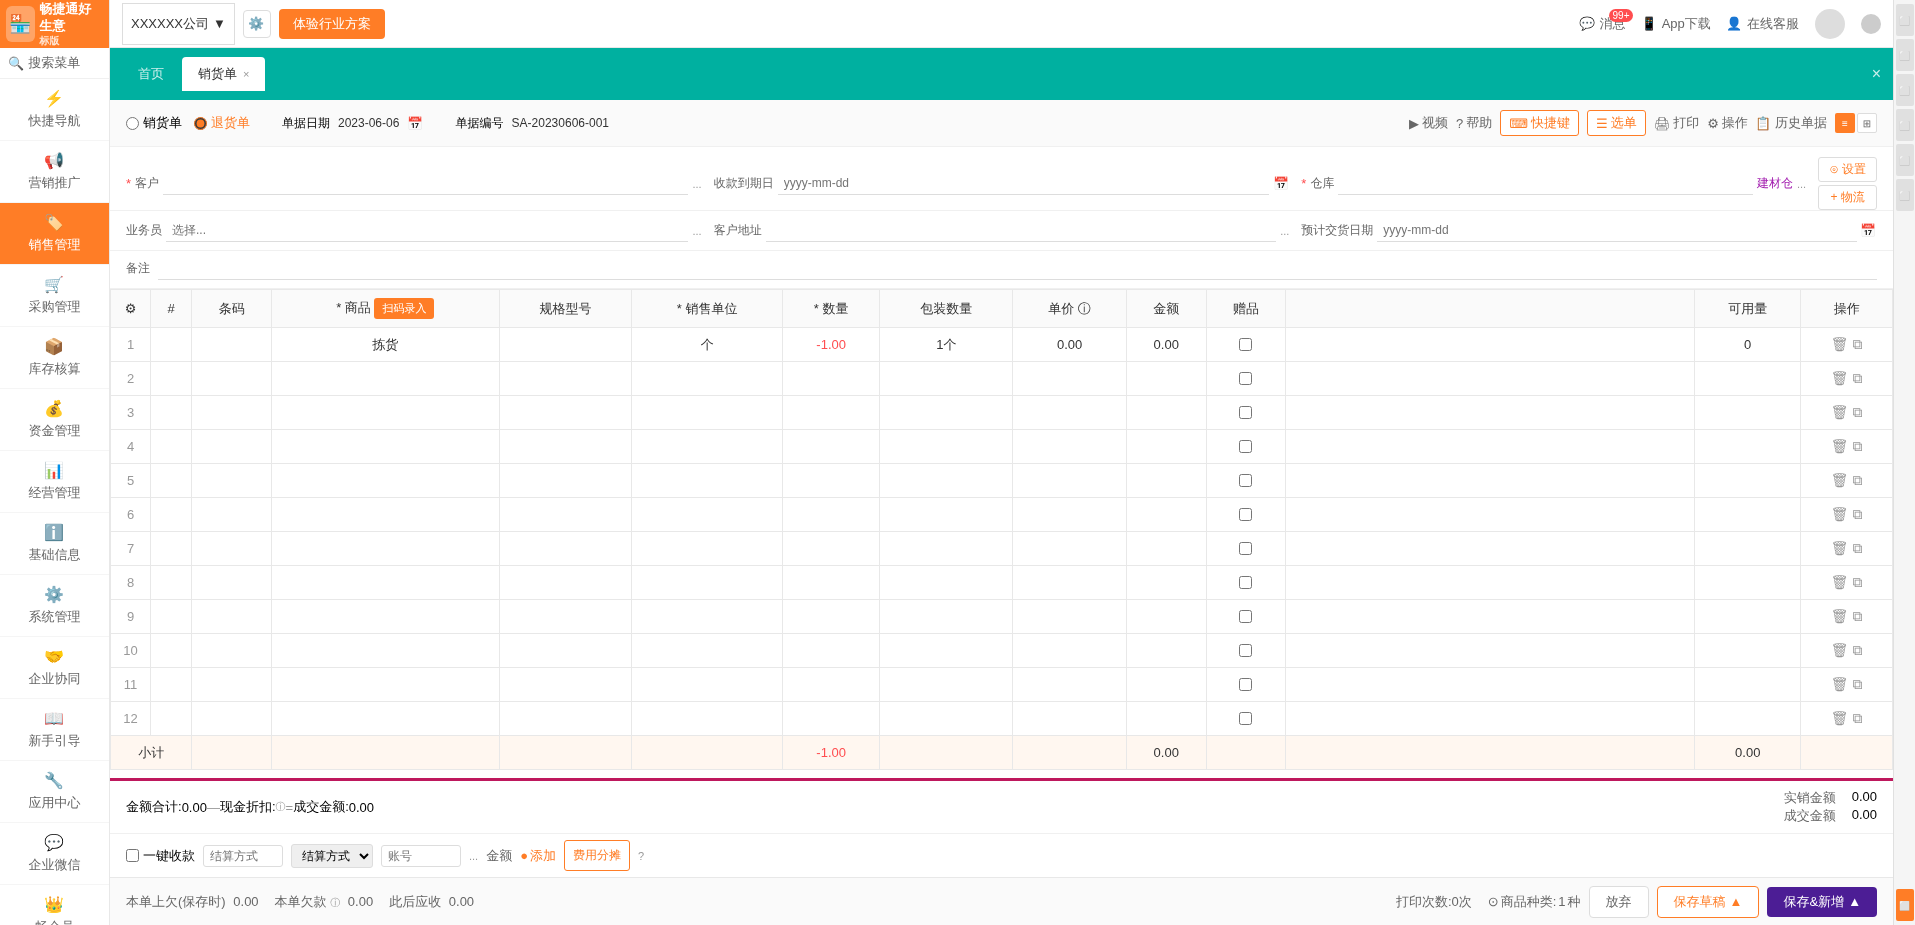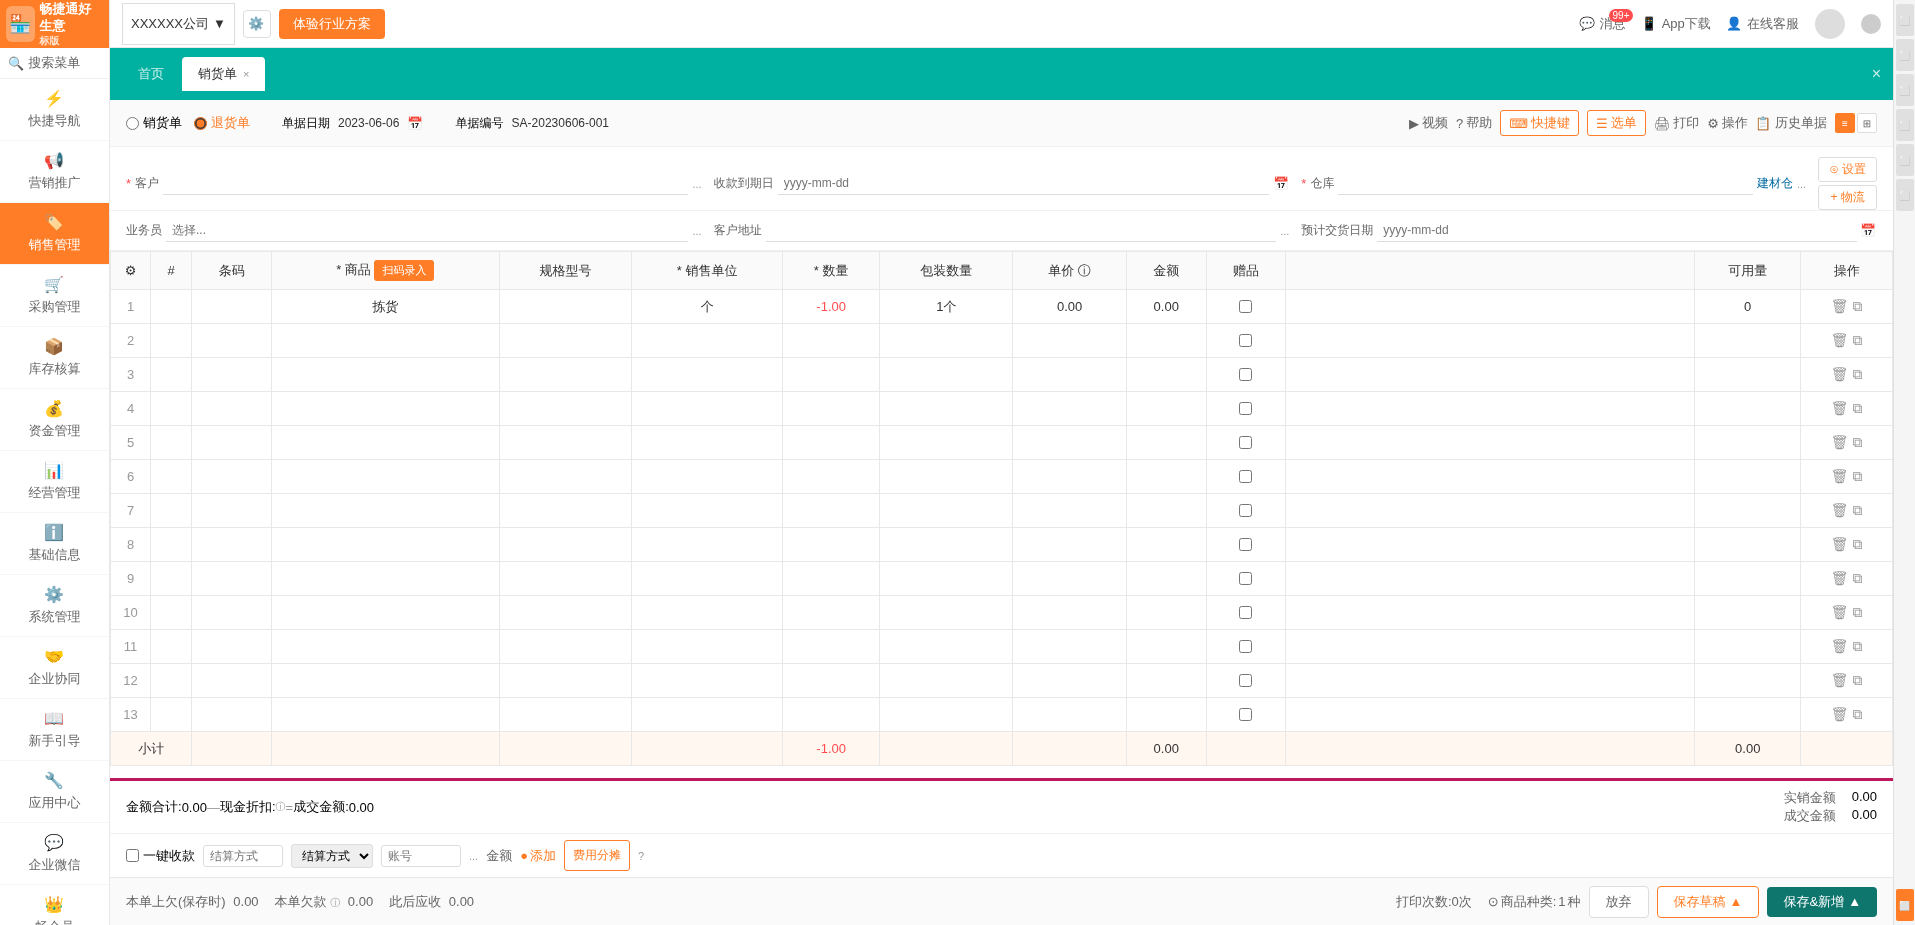--- a/index.html
+++ b/index.html
@@ -53,21 +53,21 @@
     table { width: 100%; border-collapse: collapse; font-size: 12px; }
     th { background: #fafafa; border: 1px solid #e8e8e8; padding: 8px 6px; text-align: center; color: #333; font-weight: 500; white-space: nowrap; }
     td { border: 1px solid #e8e8e8; padding: 6px; text-align: center; color: #333; height: 34px; }
     .row-num { color: #999; width: 40px; }
     .td-red { color: #ff4d4f; }
     .subtotal-row td { background: #fff7f0; font-weight: 500; }
     .footer-bottom { height: 48px; background: #fafafa; border-top: 1px solid #e8e8e8; display: flex; align-items: center; padding: 0 16px; gap: 16px; font-size: 12px; color: #666; }
     .footer-actions { margin-left: auto; display: flex; gap: 8px; align-items: center; }
     .btn-discard { border: 1px solid #ddd; background: #fff; color: #666; padding: 6px 16px; border-radius: 4px; cursor: pointer; }
     .btn-draft { border: 1px solid #ff7d26; background: #fff; color: #ff7d26; padding: 6px 16px; border-radius: 4px; cursor: pointer; display: flex; align-items: center; gap: 4px; }
-    .btn-save { background: #0f766e; color: #fff; border: none; padding: 6px 16px; border-radius: 4px; cursor: pointer; display: flex; align-items: center; gap: 4px; }
+    .btn-save { background: #4c1d95; color: #fff; border: none; padding: 6px 16px; border-radius: 4px; cursor: pointer; display: flex; align-items: center; gap: 4px; }
 
     
     .btn-scan { background: #ff7d26; color: #fff; border: none; padding: 3px 8px; border-radius: 3px; cursor: pointer; font-size: 11px; }
 
     
     .header-action-btn { display: flex; align-items: center; gap: 3px; padding: 3px 8px; border: 1px solid #ddd; border-radius: 3px; cursor: pointer; font-size: 12px; color: #666; background: #fff; }
     .header-action-btn.orange { border-color: #ff7d26; color: #ff7d26; }
     .btn-setting { border: 1px solid #ddd; border-radius: 3px; padding: 3px 10px; cursor: pointer; font-size: 12px; color: #ff7d26; background: #fff; }
     .btn-logistics { border: 1px solid #ddd; border-radius: 3px; padding: 3px 10px; cursor: pointer; font-size: 12px; color: #ff7d26; background: #fff; }
 
@@ -266,21 +266,21 @@
       </div>
       <div style="display:flex;align-items:center;gap:4px;">
         <span style="color:#666;font-size:12px;white-space:nowrap;">收款到期日</span>
         <input type="text" placeholder="yyyy-mm-dd" style="flex: 1 1 0%; border-top: none; border-right: none; border-left: none; border-image: initial; border-bottom: 1px solid rgb(221, 221, 221); padding: 4px 6px; font-size: 12px; outline: none; color: rgb(204, 204, 204);">
         <span style="color:#999;cursor:pointer;">📅</span>
       </div>
       <div style="display:flex;align-items:center;gap:4px;">
         <span style="color:#ff4d4f;">*</span>
         <span style="color:#666;font-size:12px;white-space:nowrap;">仓库</span>
         <input type="text" style="flex: 1 1 0%; border-top: none; border-right: none; border-left: none; border-image: initial; border-bottom: 1px solid rgb(221, 221, 221); padding: 4px 6px; font-size: 12px; outline: none;" value="">
-        <span style="color:#0369a1;font-size:12px;">建材仓</span>
+        <span style="color:#a21caf;font-size:12px;">建材仓</span>
         <span style="color:#999;cursor:pointer;font-size:11px;">...</span>
         <div style="display:flex;flex-direction:column;gap:3px;margin-left:8px;">
           <button class="btn-setting">⊙ 设置</button>
           <button class="btn-logistics">+ 物流</button>
         </div>
       </div>
     </div>
 
     <div style="display:grid;grid-template-columns:1fr 1fr 1fr;padding:8px 16px;gap:12px;border-bottom:1px solid #f0f0f0;">
       <div style="display:flex;align-items:center;gap:4px;">
@@ -293,20 +293,24 @@
         <input type="text" style="flex: 1 1 0%; border-top: none; border-right: none; border-left: none; border-image: initial; border-bottom: 1px solid rgb(221, 221, 221); padding: 4px 6px; font-size: 12px; outline: none;">
         <span style="color:#999;cursor:pointer;font-size:11px;">...</span>
       </div>
       <div style="display:flex;align-items:center;gap:4px;">
         <span style="color:#666;font-size:12px;white-space:nowrap;">预计交货日期</span>
         <input type="text" placeholder="yyyy-mm-dd" style="flex: 1 1 0%; border-top: none; border-right: none; border-left: none; border-image: initial; border-bottom: 1px solid rgb(221, 221, 221); padding: 4px 6px; font-size: 12px; outline: none; color: rgb(204, 204, 204);">
         <span style="color:#999;cursor:pointer;">📅</span>
       </div>
     </div>
 
+    <div style="display:flex;align-items:center;gap:8px;padding:6px 16px 8px;border-bottom:1px solid #f0f0f0;">
+      <span style="color:#666;font-size:12px;">备注</span>
+      <input type="text" style="flex: 1 1 0%; border-top: none; border-right: none; border-left: none; border-image: initial; border-bottom: 1px solid rgb(221, 221, 221); padding: 4px 6px; font-size: 12px; outline: none;">
+    </div>
 
     <div style="overflow-x:auto;flex:1;">
       <table>
         <thead>
           <tr>
             <th style="width:30px;">⚙</th>
             <th>#</th>
             <th>条码</th>
             <th>
               <span>* 商品</span>
@@ -596,45 +600,20 @@
       <td></td>
       <td>
         <div class="action-icons">
           <span class="action-icon">🗑</span>
           <span class="action-icon">⧉</span>
         </div>
       </td>
     </tr>
             <tr>
       <td class="row-num">12</td>
-      <td></td>
-      <td></td>
-      <td style=""></td>
-      <td></td>
-      <td></td>
-      <td class=""></td>
-      <td></td>
-      <td></td>
-      <td></td>
-      <td>
-                <div class="checkbox-cell">
-                  <input type="checkbox" style="">
-                </div>
-              </td>
-      <td></td>
-      <td></td>
-      <td>
-        <div class="action-icons">
-          <span class="action-icon">🗑</span>
-          <span class="action-icon">⧉</span>
-        </div>
-      </td>
-    </tr>
-            <tr>
-      <td class="row-num">13</td>
       <td></td>
       <td></td>
       <td style=""></td>
       <td></td>
       <td></td>
       <td class=""></td>
       <td></td>
       <td></td>
       <td></td>
       <td>

